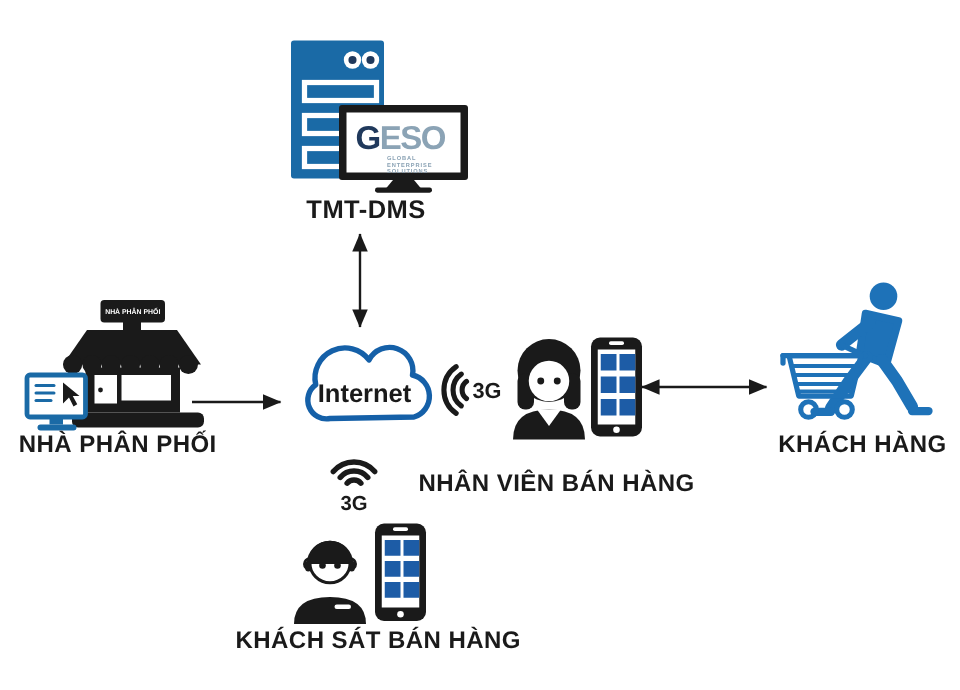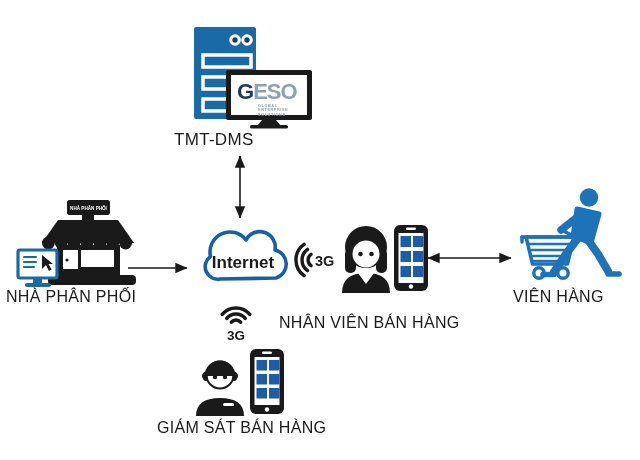--- a/index.html
+++ b/index.html
@@ -1,20 +1,20 @@
 <!DOCTYPE html>
 <html style="--background: #ffffff; --ink: #1a1a1a; --primary-blue: #1a6aa6; --cloud-stroke: #1560a8; --tile-blue: #1d5ca6; --customer-blue: #1e72b8; --geso-dark: #20395c; --geso-light: #8ba3b5;"><head>
 <meta charset="utf-8">
 <style>
   html,body{margin:0;padding:0;background:#fff;}
   #canvas{position:relative;width:640px;height:460px;background:var(--background,#fff);overflow:hidden;
           font-family:"Liberation Sans",sans-serif;}
   .abs{position:absolute;}
-  .lbl{position:absolute;font-weight:normal;font-size:16px;color:var(--ink,#1a1a1a);
-       text-align:left;letter-spacing:.3px;white-space:nowrap;}
+  .lbl{position:absolute;font-weight:bold;font-size:16px;color:var(--ink,#1a1a1a);
+       text-align:center;letter-spacing:.3px;white-space:nowrap;}
   svg{display:block;overflow:visible;}
   svg text{font-family:"Liberation Sans",sans-serif;}
   .fb{fill:var(--primary-blue);} .fk{fill:var(--ink);} .fw{fill:#fff;}
   .fc{fill:var(--customer-blue);} .ft{fill:var(--tile-blue);}
   .sw{stroke:#fff;fill:none;} .sb{stroke:var(--primary-blue);fill:none;}
   .sc{stroke:var(--customer-blue);fill:none;} .sk{stroke:var(--ink);fill:none;}
   .gd{fill:var(--geso-dark);} .gl{fill:var(--geso-light);}
   .cloudshape{fill:#fff;stroke:var(--cloud-stroke);stroke-width:3.6;stroke-linejoin:round;}
   .round{stroke-linecap:round;stroke-linejoin:round;}
 </style>
@@ -141,21 +141,21 @@
       <path class="sc round" d="M 6,51 L 54,51 L 47.5,78 L 12.5,78 Z" stroke-width="3.5"></path>
       <line class="sc round" x1="8" y1="58" x2="52" y2="58" stroke-width="2.6"></line>
       <line class="sc round" x1="9.5" y1="64" x2="50.5" y2="64" stroke-width="2.6"></line>
       <line class="sc round" x1="11" y1="70" x2="49" y2="70" stroke-width="2.6"></line>
       <line class="sc round" x1="12" y1="75" x2="48" y2="75" stroke-width="2.6"></line>
       <circle class="sc" cx="19" cy="87" r="5.2" stroke-width="3.4" fill="#fff"></circle>
       <circle class="sc" cx="43" cy="87" r="5.2" stroke-width="3.4" fill="#fff"></circle>
     </g>
   </svg>
 
-  <div class="lbl" style="left:513px;top:288px;width:124px;">VIÊN HÀNG</div>
+  <div class="lbl" style="left:513px;top:288px;width:124px;">KHÁCH HÀNG</div>
 
   <svg class="abs" style="left:214px;top:299px;" width="44" height="44" viewBox="0 0 44 44">
     <path class="sk round" d="M 17.4,23.1 A 6,6 0 0 1 26.6,23.1" stroke-width="3.6"></path>
     <path class="sk round" d="M 12.8,19.3 A 12,12 0 0 1 31.2,19.3" stroke-width="3.6"></path>
     <path class="sk round" d="M 8.2,15.4 A 18,18 0 0 1 35.8,15.4" stroke-width="3.6"></path>
     <text class="fk" x="22" y="41" font-size="13.5" font-weight="bold" text-anchor="middle">3G</text>
   </svg>
 
   <svg class="abs" style="left:192px;top:346px;" width="94" height="70" viewBox="0 0 94 70">
     <circle class="fw" cx="14.5" cy="30" r="3.5" stroke="#1a1a1a" stroke-width="2"></circle>
@@ -175,15 +175,15 @@
       <rect class="ft" x="77" y="14" width="10.5" height="10.5"></rect>
       <rect class="ft" x="64.5" y="28" width="10.5" height="10.5"></rect>
       <rect class="ft" x="77" y="28" width="10.5" height="10.5"></rect>
       <rect class="ft" x="64.5" y="42" width="10.5" height="10.5"></rect>
       <rect class="ft" x="77" y="42" width="10.5" height="10.5"></rect>
       <rect class="fw" x="70" y="5.5" width="10" height="2.5" rx="1.2"></rect>
       <circle class="fw" cx="75" cy="63.5" r="2.2"></circle>
     </g>
   </svg>
 
-  <div class="lbl" style="left:157px;top:419px;width:180px;">GIÁM SÁT BÁN HÀNG</div>
+  <div class="lbl" style="left:157px;top:419px;width:180px;">KHÁCH SÁT BÁN HÀNG</div>
 
 </div>
 
 </body></html>

